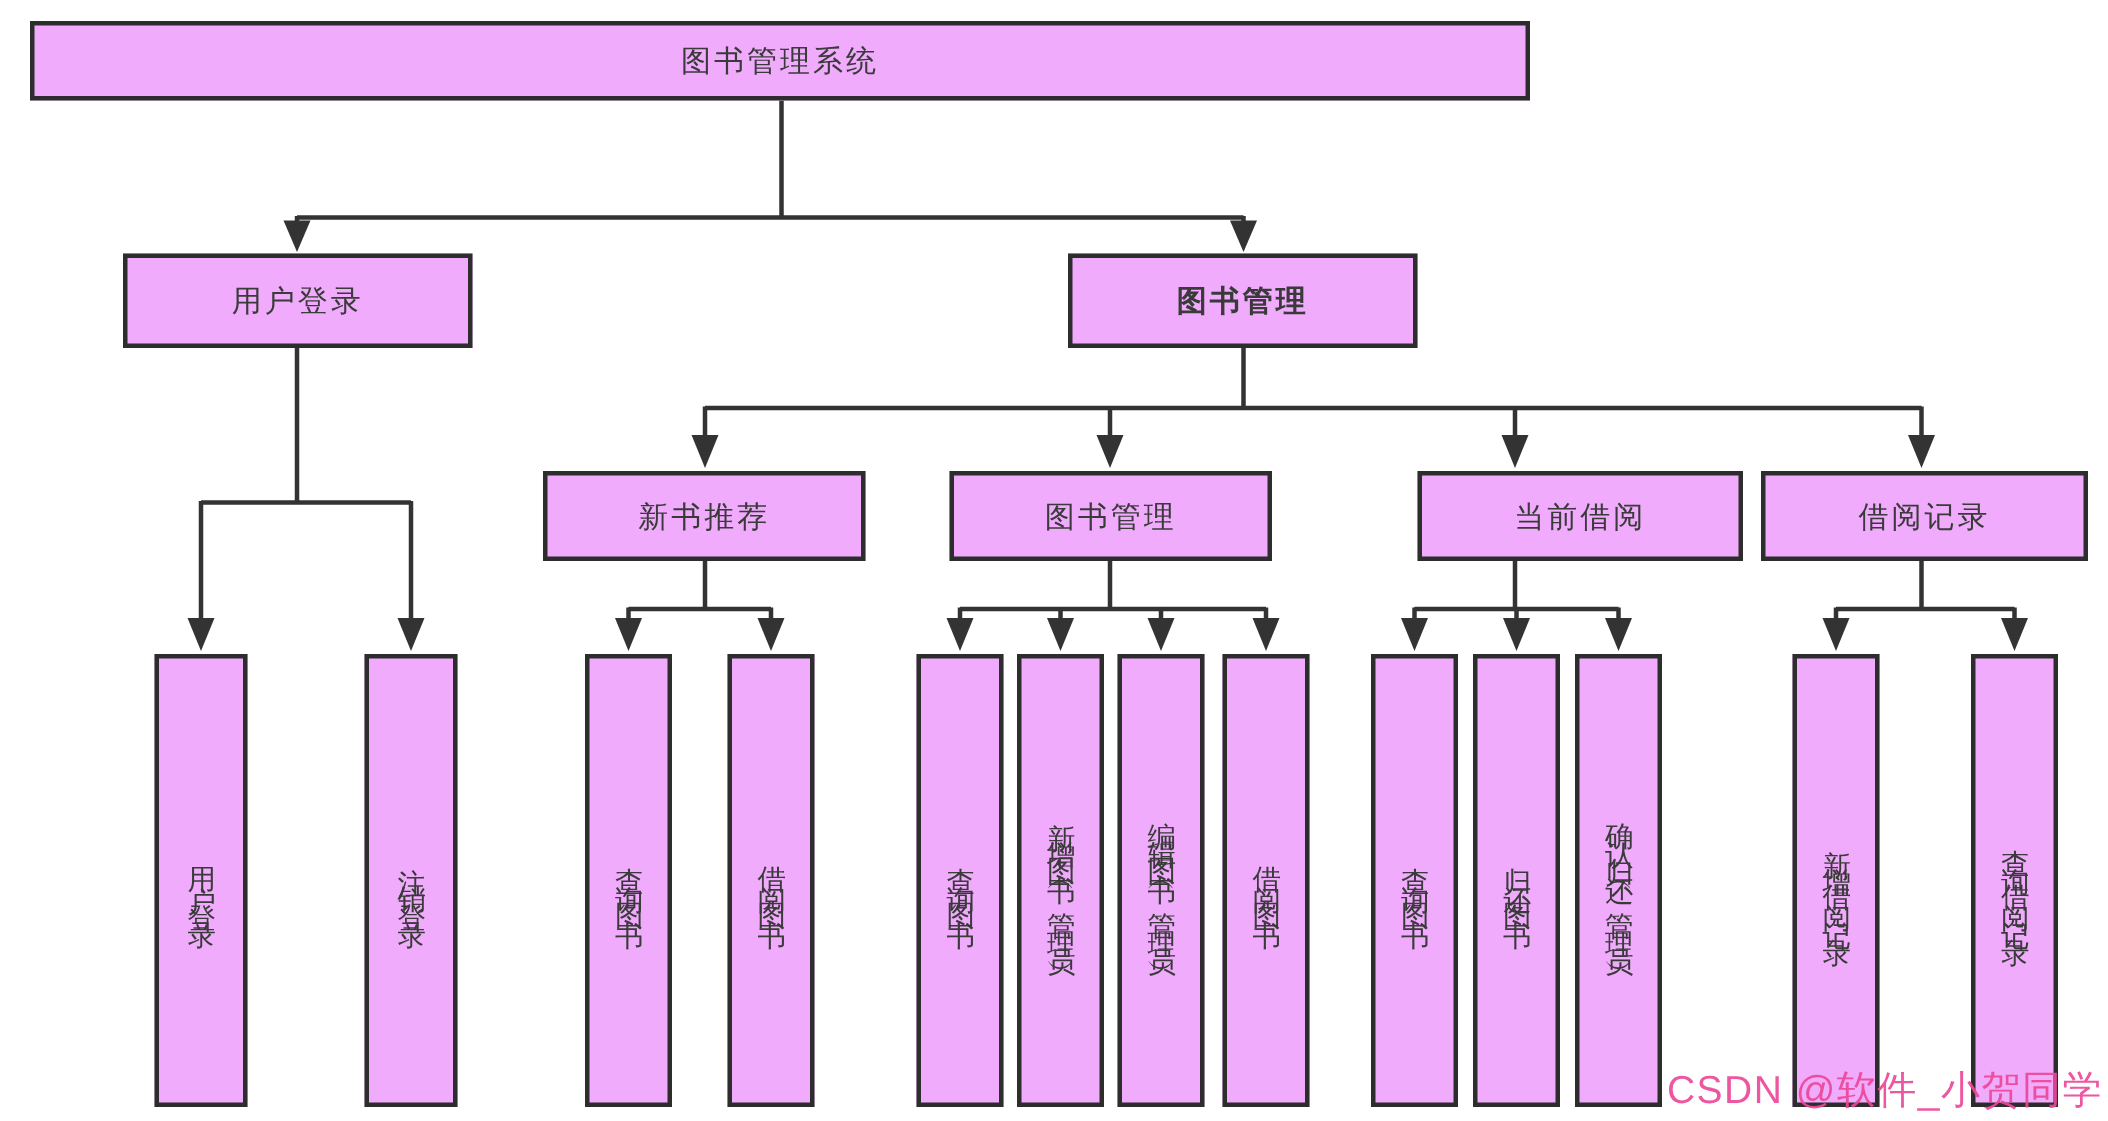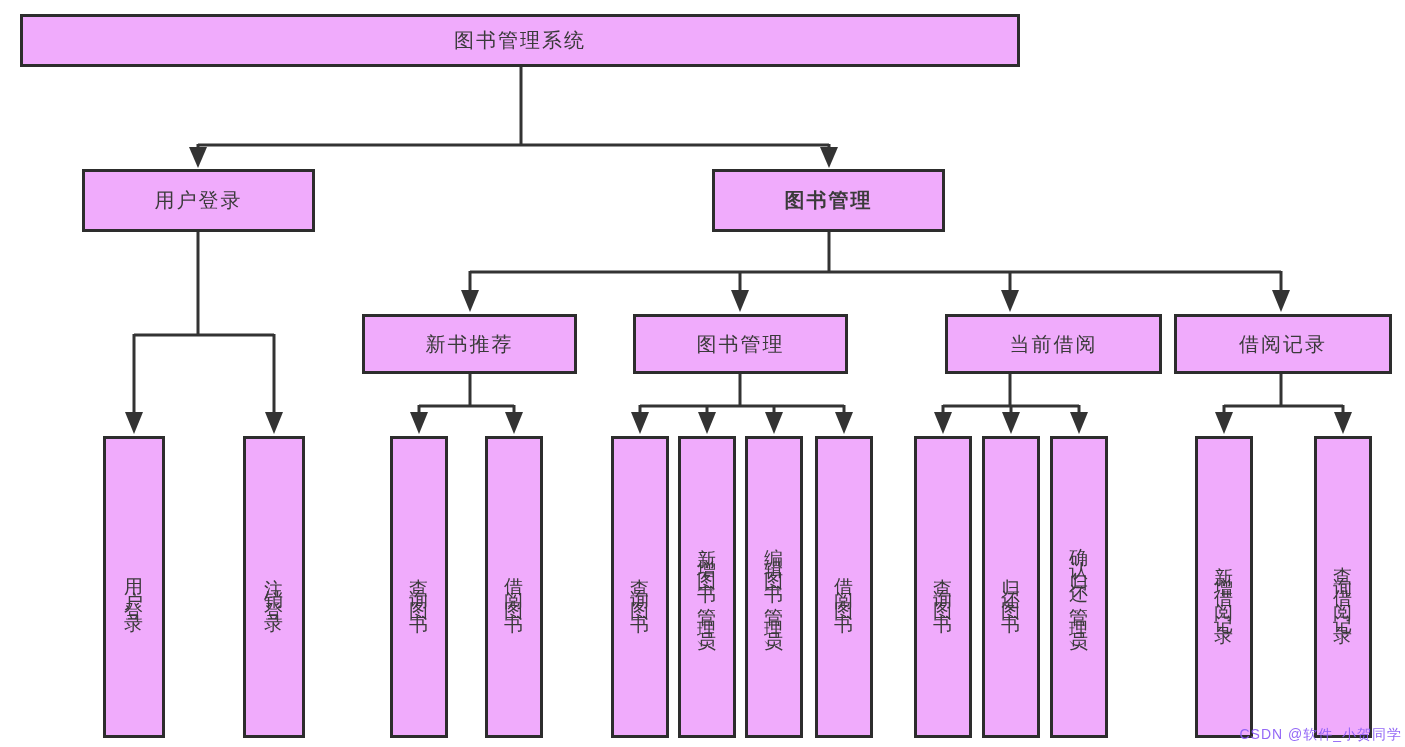--- a/index.html
+++ b/index.html
@@ -31,21 +31,21 @@
   #n-records{left:1174px;top:314px;width:218px;height:60px;}
   
   .leaf{top:436px;height:302px;width:58px;}
   #l-a1{left:103px;width:62px;} #l-a2{left:243px;width:62px;}
   #l-b1{left:390px;} #l-b2{left:485px;}
   #l-c1{left:611px;} #l-c2{left:678px;} #l-c3{left:745px;} #l-c4{left:815px;}
   #l-d1{left:914px;} #l-d2{left:982px;} #l-d3{left:1050px;}
   #l-e1{left:1195px;} #l-e2{left:1314px;}
   #watermark{
     position:absolute;right:3px;bottom:3px;z-index:5;
-    font-size:14px;color:#8b5cf6;opacity:.92;letter-spacing:1px;
+    font-size:26px;color:#ec4899;opacity:.92;letter-spacing:1px;
   }
 </style>
 </head>
 <body>
 
 <svg id="connectors" width="1405" height="747" viewBox="0 0 1405 747" stroke="#333333" stroke-width="3" fill="#333333">
 
   <g>
     <line x1="521" y1="67" x2="521" y2="145"></line>
     <line x1="198" y1="145" x2="829" y2="145"></line>

